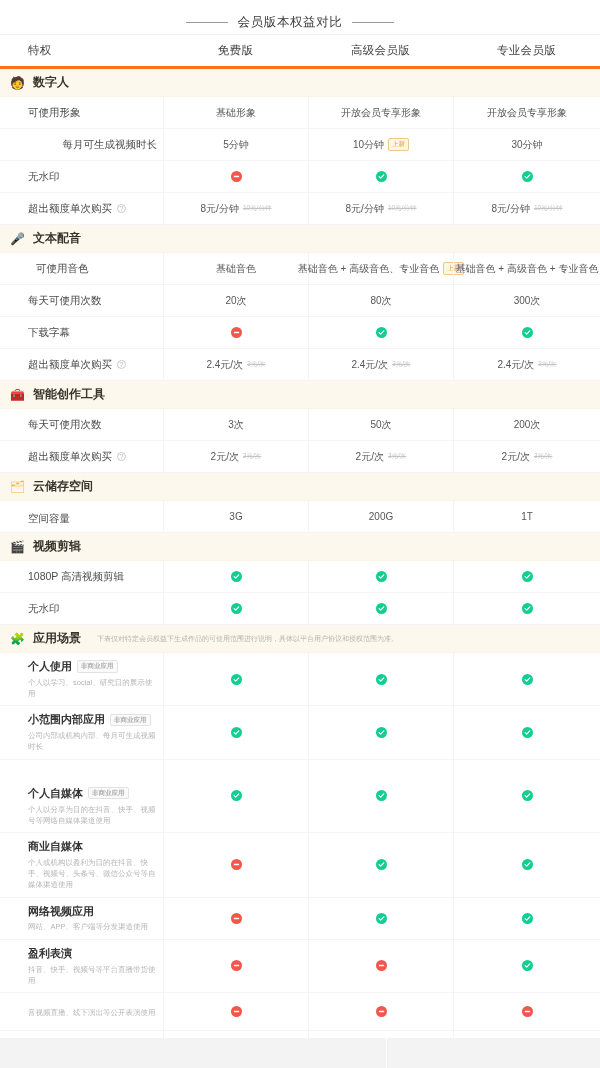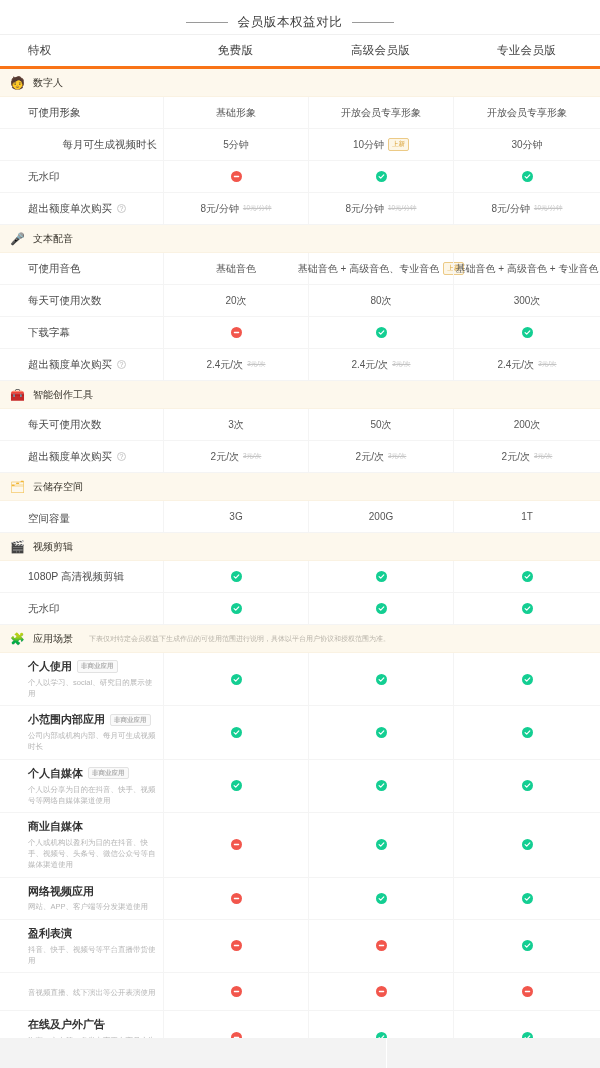--- a/index.html
+++ b/index.html
@@ -101,23 +101,23 @@
     height: 15px;
     flex: 0 0 15px;
     display: flex;
     align-items: center;
     justify-content: center;
     font-size: 12px;
     line-height: 1;
     color: #f2b736;
   }
   .sec-title {
-    font-size: 10px;
+    font-size: 12px;
     color: #38342c;
-    font-weight: normal;
+    font-weight: bold;
     white-space: nowrap;
   }
   .sec-note {
     font-size: 7px;
     color: #b9b4aa;
     margin-left: 8px;
     white-space: nowrap;
     overflow: hidden;
   }
 
@@ -351,21 +351,21 @@
           </span>
         </div>
       </div>
       <div class="row section">
         <div class="sec-inner">
           <span class="sec-icon">🎤</span>
           <span class="sec-title">文本配音</span>
         </div>
       </div>
       <div class="row" style="min-height: 32px;">
-        <div class="cell-feature" style="padding: 0px 6px 0px 28px;">
+        <div class="cell-feature" style="padding: 0px 6px 0px 36px;">
           <div class="feat-main">
             <span>可使用音色</span>
           </div>
         </div>
         <div class="cell-val">
           <span class="val-text">
             <span>基础音色</span>
           </span>
         </div>
         <div class="cell-val">
@@ -661,21 +661,21 @@
         </div>
         <div class="cell-val last">
           <span class="mark yes">
             <svg width="7" height="7" viewBox="0 0 10 10">
               <path d="M1.6 5.1 L3.9 7.3 L8.3 2.6" stroke="#ffffff" stroke-width="1.7" fill="none" stroke-linecap="round" stroke-linejoin="round"></path>
             </svg>
           </span>
         </div>
       </div>
       <div class="row" style="min-height: 38px;">
-        <div class="cell-feature" style="padding: 6px 6px 6px 28px;">
+        <div class="cell-feature" style="padding: 6px 6px 6px 28px; margin-top: 20px;">
           <div class="feat-main strong">
             <span>个人自媒体</span>
             <span class="tag-gray">非商业应用</span>
           </div>
           <div class="feat-sub">个人以分享为目的在抖音、快手、视频号等网络自媒体渠道使用</div>
         </div>
         <div class="cell-val">
           <span class="mark yes">
             <svg width="7" height="7" viewBox="0 0 10 10">
               <path d="M1.6 5.1 L3.9 7.3 L8.3 2.6" stroke="#ffffff" stroke-width="1.7" fill="none" stroke-linecap="round" stroke-linejoin="round"></path>

